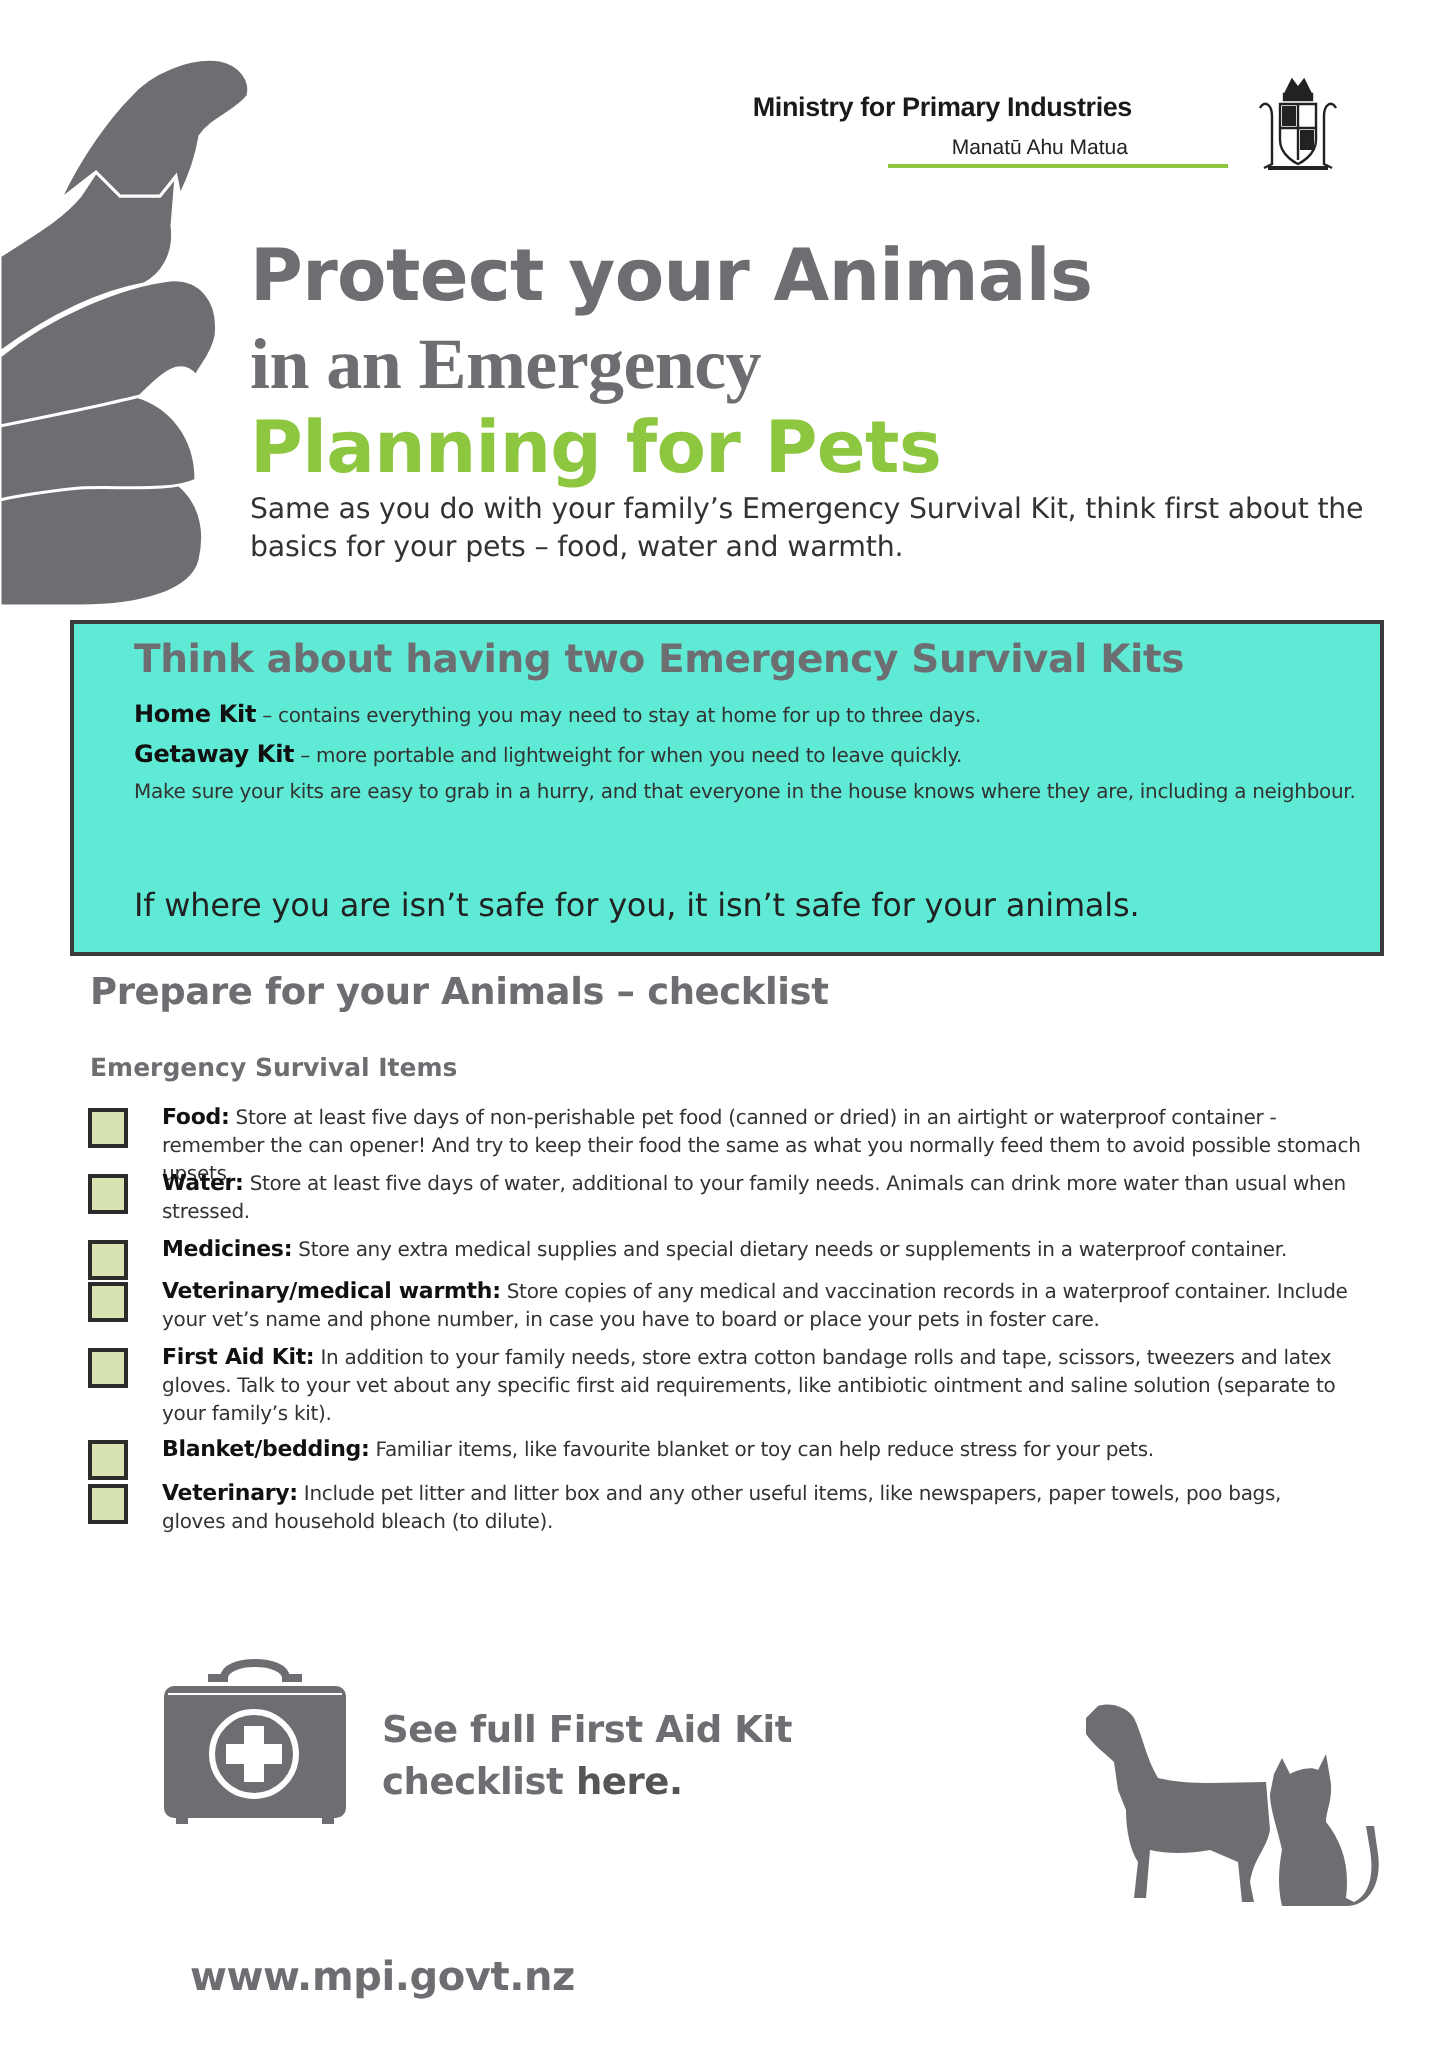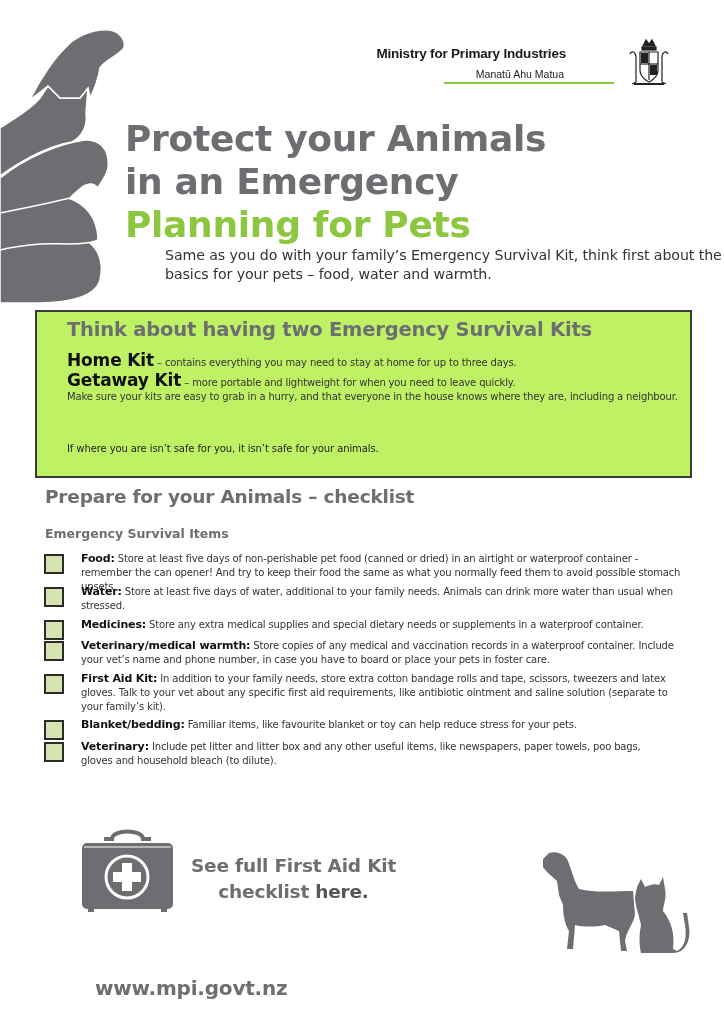--- a/index.html
+++ b/index.html
@@ -9,41 +9,41 @@
     .animals-silhouette { position: absolute; left: 0; top: 18px; width: 135px; height: 285px; }
 
     .header-logo { position: absolute; left: 444px; top: 40px; width: 230px; height: 60px; text-align: center; }
     .ministry-name { position: absolute; right: 108px; top: 6px; font-family: "Liberation Sans", sans-serif; font-weight: bold; font-size: 13.5px; color: #1a1a1a; white-space: nowrap; letter-spacing: -0.2px; }
     .ministry-maori { position: absolute; right: 110px; top: 28px; font-family: Liberation Sans, sans-serif; font-size: 10.5px; color: #222; white-space: nowrap; padding-left: 48px; }
     .logo-rule { position: absolute; left: 0; top: 42px; width: 170px; height: 2px; background: #8dc63f; }
     .crest { position: absolute; left: 180px; top: -4px; width: 50px; height: 54px; }
 
     .title-1, .title-2, .title-3 { position: absolute; left: 125px; font-family: "DejaVu Sans", sans-serif; font-weight: bold; font-size: 36px; letter-spacing: -0.3px; white-space: nowrap; }
     .title-1 { top: 118px; color: #6d6e71; }
-    .title-2 { top: 161px; color: #6d6e71; }
+    .title-2 { top: 161px; color: #6d6e71; font-family: Liberation Serif, serif; }
     .title-3 { top: 204px; color: #8dc63f; }
-    .intro { position: absolute; left: 125px; top: 246px; width: 560px; font-size: 14.2px; line-height: 18.5px; color: #333; letter-spacing: -0.1px; margin-left: 40px; }
+    .intro { position: absolute; left: 125px; top: 246px; width: 560px; font-size: 14.2px; line-height: 18.5px; color: #333; letter-spacing: -0.1px; }
 
-    .kits-box { position: absolute; left: 35px; top: 310px; width: 657px; height: 168px; background: #bef264; border: 2px solid #3b3b3b; }
+    .kits-box { position: absolute; left: 35px; top: 310px; width: 657px; height: 168px; background: #5eead4; border: 2px solid #3b3b3b; }
     .kits-title { position: absolute; left: 30px; top: 6px; font-weight: bold; font-size: 19.5px; color: #6d6e71; white-space: nowrap; letter-spacing: -0.2px; }
     .kits-line { position: absolute; left: 30px; font-size: 10px; color: #333; white-space: nowrap; letter-spacing: -0.15px; }
-    .kits-line b { color: #111; font-size: 17px; }
+    .kits-line b { color: #111; font-size: 12px; }
     .kits-multi { position: absolute; left: 30px; font-size: 10px; color: #333; line-height: 13.5px; width: 625px; letter-spacing: -0.15px; }
-    .kits-safety { position: absolute; left: 30px; top: 131px; font-size: 10px; color: #222; white-space: nowrap; letter-spacing: -0.1px; }
+    .kits-safety { position: absolute; left: 30px; top: 131px; font-size: 16px; color: #222; white-space: nowrap; letter-spacing: -0.1px; }
 
     .checklist-title { position: absolute; left: 45px; top: 486px; font-weight: bold; font-size: 18.5px; color: #6d6e71; white-space: nowrap; letter-spacing: -0.2px; }
     .checklist-subtitle { position: absolute; left: 45px; top: 526px; font-weight: bold; font-size: 12.5px; color: #6d6e71; white-space: nowrap; }
 
     .check-row { position: absolute; left: 44px; width: 650px; }
     .checkbox { position: absolute; left: 0; top: 2px; width: 20px; height: 20px; background: #d7e3b1; border: 2px solid #2b2b2b; }
     .check-text { position: absolute; left: 37px; top: 0; width: 610px; font-size: 10px; line-height: 14px; color: #333; letter-spacing: -0.15px; }
     .check-text b { color: #111; font-size: 11px; }
 
     .firstaid-icon { position: absolute; left: 80px; top: 825px; width: 95px; height: 88px; }
-    .firstaid-link { position: absolute; left: 191px; top: 853px; font-weight: bold; font-size: 18.5px; line-height: 26px; color: #6d6e71; letter-spacing: -0.2px; text-align: center; }
+    .firstaid-link { position: absolute; left: 191px; top: 853px; font-weight: bold; font-size: 18.5px; line-height: 26px; color: #6d6e71; letter-spacing: -0.2px; }
     .firstaid-link .here { color: #555; }
 
     .dog-cat { position: absolute; left: 535px; top: 845px; width: 160px; height: 110px; }
 
     .website { position: absolute; left: 95px; top: 976px; font-weight: bold; font-size: 20px; color: #6d6e71; letter-spacing: -0.2px; white-space: nowrap; }
   </style>
 </head>
 <body>
 
 <svg class="animals-silhouette" viewBox="0 0 135 285">

